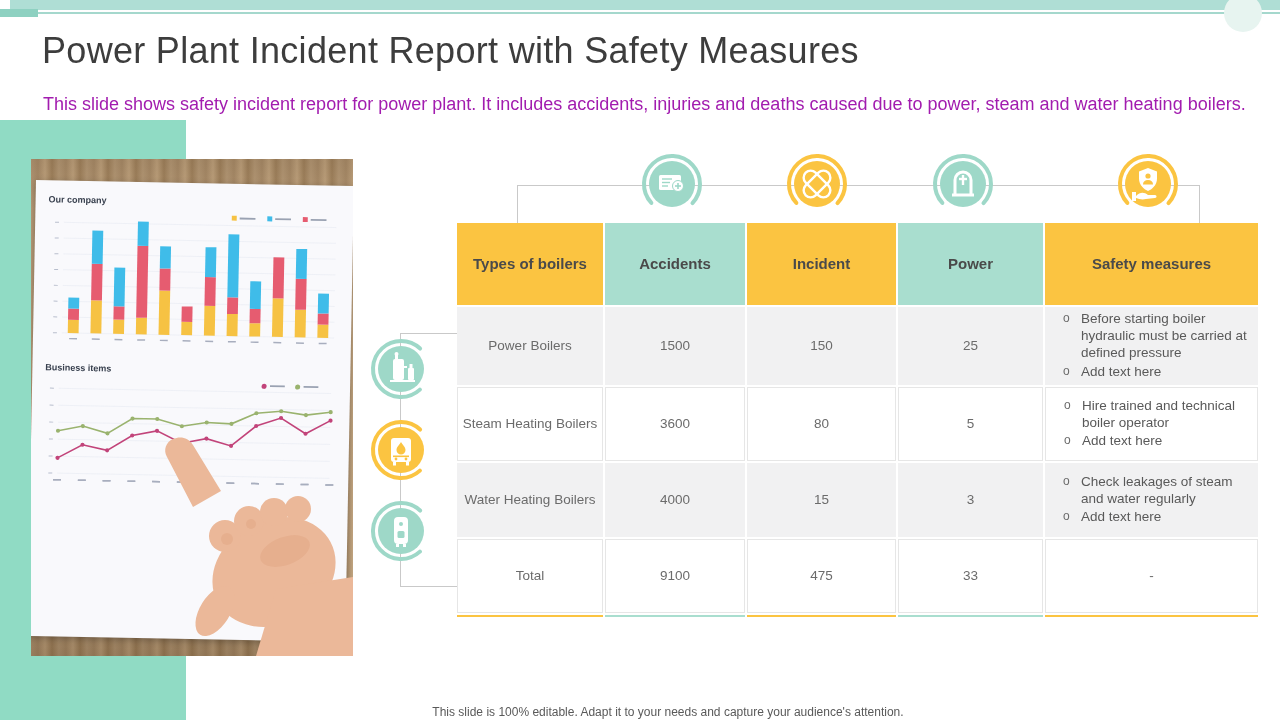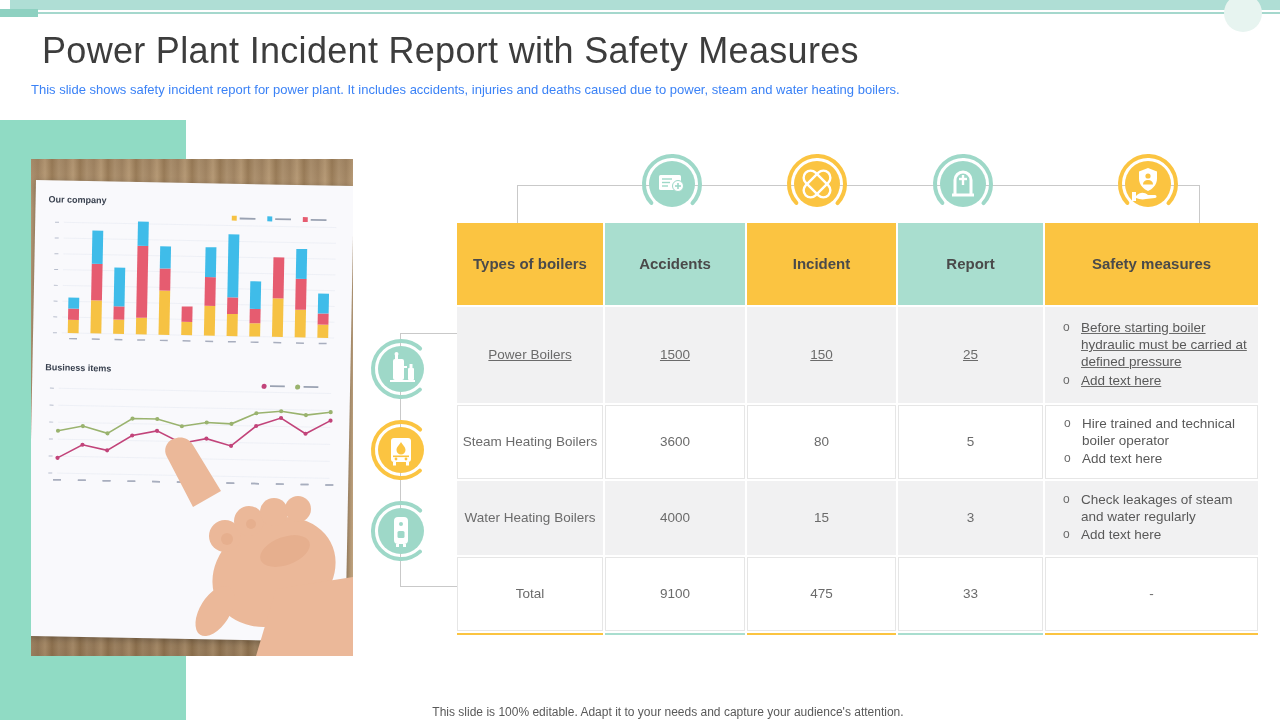--- a/index.html
+++ b/index.html
@@ -7,21 +7,21 @@
          font-family:"Liberation Sans",sans-serif;background:#ffffff;}
 
   
   .top-bar{position:absolute;left:10px;top:0;width:1270px;height:10px;background:var(--teal-bar);}
   .top-tab{position:absolute;left:0;top:9px;width:38px;height:8px;background:var(--teal-tab);}
   .top-line{position:absolute;left:38px;top:12px;width:1242px;height:2px;background:var(--teal-line);}
   .corner-dot{position:absolute;right:18px;top:-6px;width:38px;height:38px;border-radius:50%;background:#E7F4F0;}
 
   .title{position:absolute;left:42px;top:30px;margin:0;font-size:36px;font-weight:400;
          color:#3D3D3D;letter-spacing:0.3px;}
-  .subtitle{position:absolute;left:31px;top:82px;margin:0;font-size:13px;color:#3b82f6;}
+  .subtitle{position:absolute;left:31px;top:82px;margin:12px;font-size:18px;color:#a21caf;}
 
   .teal-block{position:absolute;left:0;top:120px;width:186px;height:600px;background:var(--teal-block);}
 
   
   .photo{position:absolute;left:31px;top:159px;width:322px;height:497px;overflow:hidden;
     background:
       linear-gradient(rgba(40,20,0,0.12),rgba(0,0,0,0) 10%,rgba(0,0,0,0) 84%,rgba(40,20,0,0.22)),
       repeating-linear-gradient(90deg,#b79b78 0px,#ab8e6b 7px,#c2a580 14px,#a2845f 21px,#b89c79 28px);}
   .paper{position:absolute;left:5px;top:21px;width:318px;height:456px;background:#F9F9FC;
          transform:rotate(1.1deg);transform-origin:0 0;box-shadow:0 2px 7px rgba(0,0,0,0.28);
@@ -42,21 +42,21 @@
   .ptable{position:absolute;left:457px;top:223px;width:801px;}
   .trow{display:grid;grid-template-columns:146px 140px 149px 145px 213px;column-gap:2px;margin-top:2px;}
   .trow.hdr{margin-top:0;}
   .cell{display:flex;align-items:center;justify-content:center;text-align:left;
         font-size:13.5px;color:#6B6B6B;line-height:1.25;}
   .hdr .cell{font-size:15px;font-weight:bold;color:#4A4A4A;height:82px;}
   .hc-yellow{background:var(--yellow);}
   .hc-teal{background:var(--teal-light);}
   .r-gray .cell{background:var(--row-gray);}
   .r-white .cell{background:#ffffff;border:1px solid #E6E6E6;}
-  .h-r1 .cell{height:96px;text-decoration:underline;}
+  .h-r1 .cell{height:78px;}
   .h-r2 .cell{height:74px;}
   .h-r1 .cell, .h-r2 .cell{box-sizing:border-box;}
   .cell.measures-cell{justify-content:flex-start;text-align:left;padding:8px 10px 8px 14px;box-sizing:border-box;}
   ul.measures{list-style:none;margin:0;padding:0;color:#595959;}
   ul.measures li{position:relative;padding-left:22px;margin:2px 0;}
   ul.measures li::before{content:"o";position:absolute;left:4px;top:0;font-size:12px;color:#6B6B6B;}
   .strip{height:2px;}
   .strip .cell{height:2px;}
 
   .footer{position:absolute;left:380px;top:697px;width:560px;text-align:center;
@@ -344,21 +344,21 @@
         <rect x="40" y="51" width="3" height="3" fill="#fff"></rect>
       </g>
     </svg>
   </div>
 
   <div class="ptable">
     <div class="trow hdr">
       <div class="cell hc-yellow">Types of boilers</div>
       <div class="cell hc-teal">Accidents</div>
       <div class="cell hc-yellow">Incident</div>
-      <div class="cell hc-teal">Report</div>
+      <div class="cell hc-teal">Power</div>
       <div class="cell hc-yellow">Safety measures</div>
     </div>
 
     <div class="trow r-gray h-r1">
       <div class="cell">Power Boilers</div>
       <div class="cell">1500</div>
       <div class="cell">150</div>
       <div class="cell">25</div>
       <div class="cell measures-cell">
         <ul class="measures">

